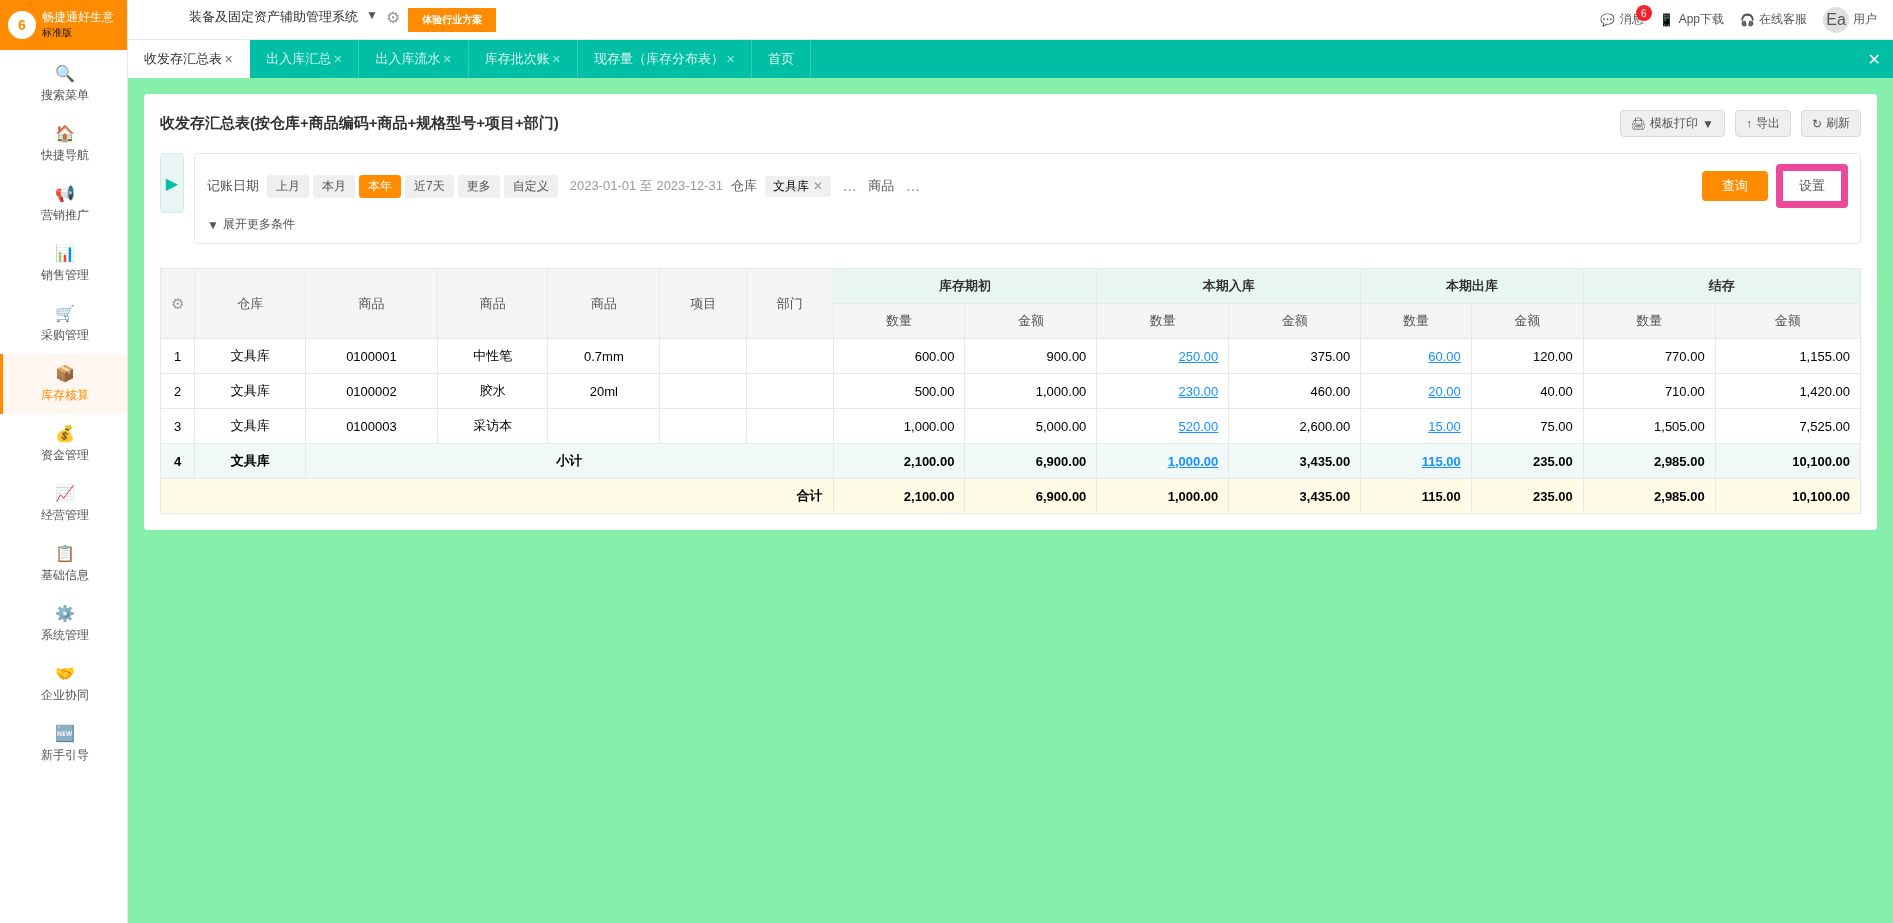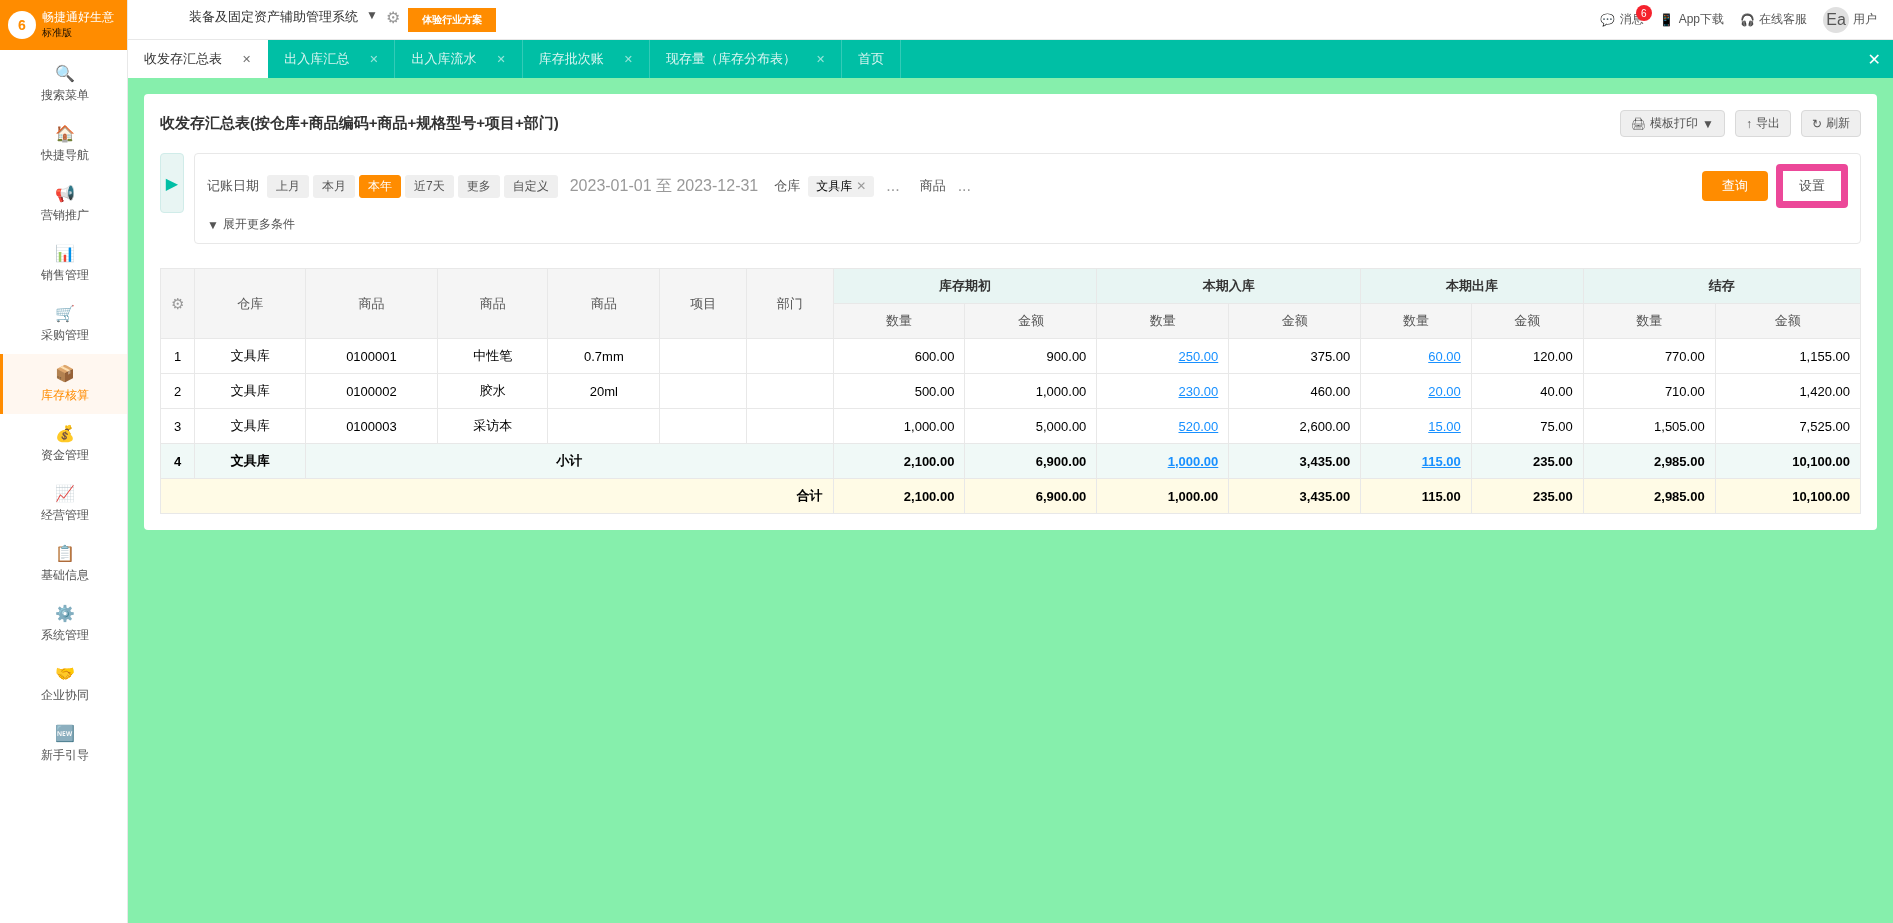--- a/index.html
+++ b/index.html
@@ -26,47 +26,47 @@
     .system-title { font-size: 13px; color: #333; }
     .header-dropdown { display: flex; align-items: center; gap: 4px; cursor: pointer; color: #555; font-size: 12px; }
     .btn-experience { background: #ff8c00; color: #fff; border: none; padding: 5px 14px; border-radius: 0; cursor: pointer; font-size: 10px; font-weight: bold; }
     .top-header-right { display: flex; align-items: center; gap: 16px; color: #555; font-size: 12px; }
     .header-action { display: flex; align-items: center; gap: 4px; cursor: pointer; position: relative; }
     .badge { background: #f5222d; color: #fff; border-radius: 50%; width: 16px; height: 16px; font-size: 10px; display: flex; align-items: center; justify-content: center; position: absolute; top: -6px; right: -8px; }
     .user-avatar { width: 26px; height: 26px; background: #e0e0e0; border-radius: 50%; display: flex; align-items: center; justify-content: center; font-size: 16px; color: #555; }
 
     
     .tabs-bar { background: #00bfa5; display: flex; align-items: center; padding: 0 0; flex-shrink: 0; }
-    .tab { display: flex; align-items: center; padding: 10px 16px; color: rgba(255,255,255,0.85); cursor: pointer; font-size: 13px; gap: 18px; border-right: 1px solid rgba(255,255,255,0.2); }
+    .tab { display: flex; align-items: center; padding: 10px 16px; color: rgba(255,255,255,0.85); cursor: pointer; font-size: 13px; gap: 0; border-right: 1px solid rgba(255,255,255,0.2); }
     .tab.active { background: #fff; color: #333; border-radius: 0; }
     .tab-close { font-size: 11px; opacity: 0.7; margin-left: 2px; }
     .tabs-close-all { margin-left: auto; padding: 0 12px; color: #fff; cursor: pointer; font-size:16px; }
 
     
     .page-content { flex: 1; overflow-y: auto; padding: 16px; background: #86efac; }
 
     
     .page-card { background: #fff; border-radius: 4px; padding: 16px; }
 
     
     .page-title { font-size: 15px; font-weight: bold; color: #333; margin-bottom: 16px; display: flex; align-items: center; justify-content: space-between; }
     .page-title-actions { display: flex; gap: 10px; align-items: center; }
     .btn-print { display: flex; align-items: center; gap: 4px; color: #555; font-size: 12px; cursor: pointer; border: 1px solid #d9d9d9; padding: 4px 10px; border-radius: 4px; }
     .btn-export { display: flex; align-items: center; gap: 4px; color: #555; font-size: 12px; cursor: pointer; border: 1px solid #d9d9d9; padding: 4px 10px; border-radius: 4px; }
     .btn-refresh { display: flex; align-items: center; gap: 4px; color: #555; font-size: 12px; cursor: pointer; border: 1px solid #d9d9d9; padding: 4px 10px; border-radius: 4px; }
 
     
     .filter-area { border: 1px solid #e8e8e8; border-radius: 4px; padding: 10px 12px; margin-bottom: 12px; }
-    .filter-row { display: flex; align-items: center; gap: 16px; flex-wrap: wrap; }
+    .filter-row { display: flex; align-items: center; gap: 8px; flex-wrap: wrap; }
     .filter-group { display: flex; align-items: center; gap: 8px; }
     .filter-label { color: #555; font-size: 13px; }
     .date-shortcuts { display: flex; gap: 4px; }
     .date-btn { padding: 2px 8px; font-size: 12px; cursor: pointer; border: 1px solid transparent; border-radius: 3px; color: #555; }
     .date-btn.active { background: #ff8c00; color: #fff; border-color: #ff8c00; font-family: Liberation Serif, serif; }
-    .date-range { font-size: 16px; color: #999; margin-left: 4px; }
+    .date-range { font-size: 13px; color: #999; margin-left: 4px; }
     .warehouse-tag { background: #f0f0f0; padding: 2px 8px; border-radius: 3px; display: flex; align-items: center; gap: 4px; font-size: 12px; }
     .tag-close { cursor: pointer; color: #999; }
     .filter-ellipsis { color: #999; font-size: 16px; cursor: pointer; padding: 0 4px; }
     .expand-btn { display: flex; align-items: center; gap: 4px; color: #555; font-size: 12px; cursor: pointer; margin: 8px 0 0; }
     .btn-query { background: #ff8c00; color: #fff; border: none; padding: 6px 20px; border-radius: 4px; cursor: pointer; font-size: 13px; }
     .btn-settings { background: #fff; color: #555; border: 7px solid #ec4899; padding: 6px 16px; border-radius: 4px; cursor: pointer; font-size: 13px; }
 
     
     .toggle-btn { width: 24px; height: 60px; background: #e8f5f3; border: 1px solid #d0ece9; border-radius: 4px; display: flex; align-items: center; justify-content: center; cursor: pointer; color: #00bfa5; font-size: 16px; margin-right: 10px; }
 

